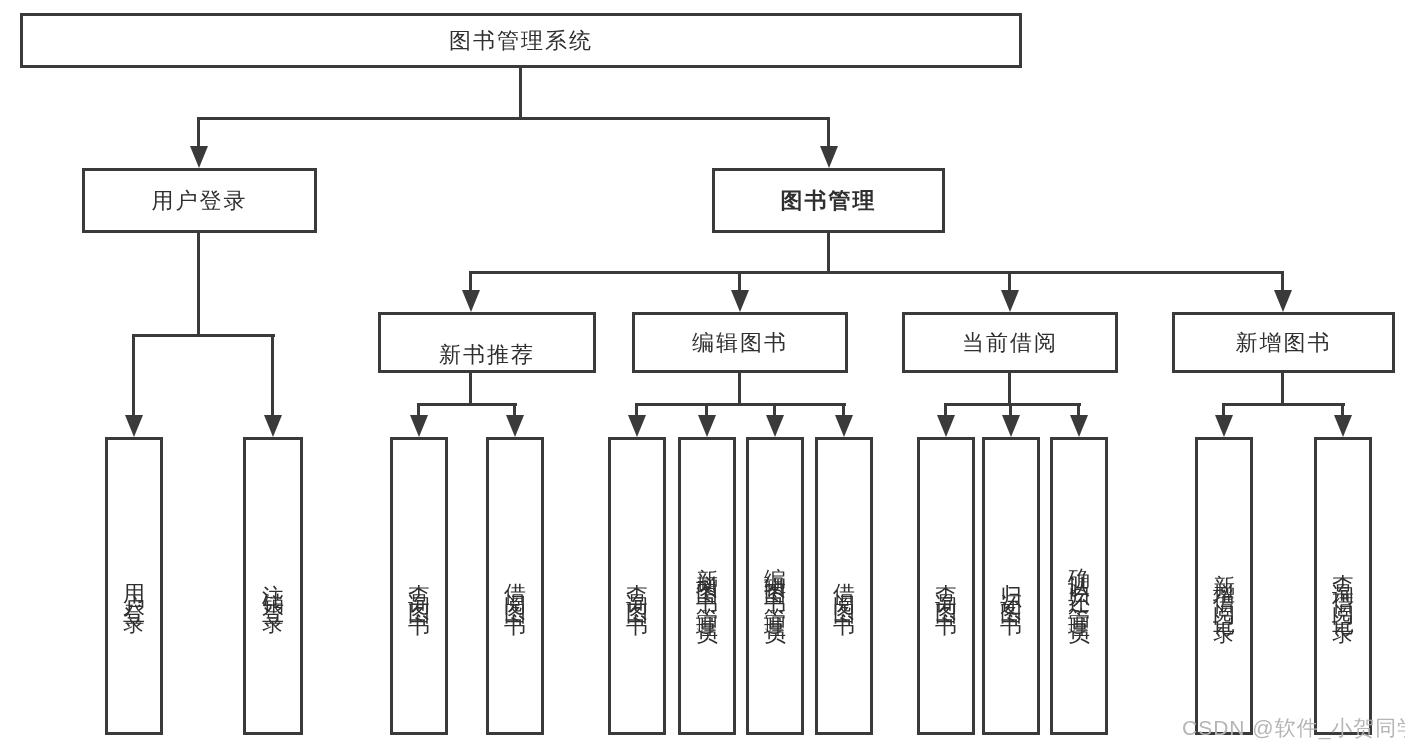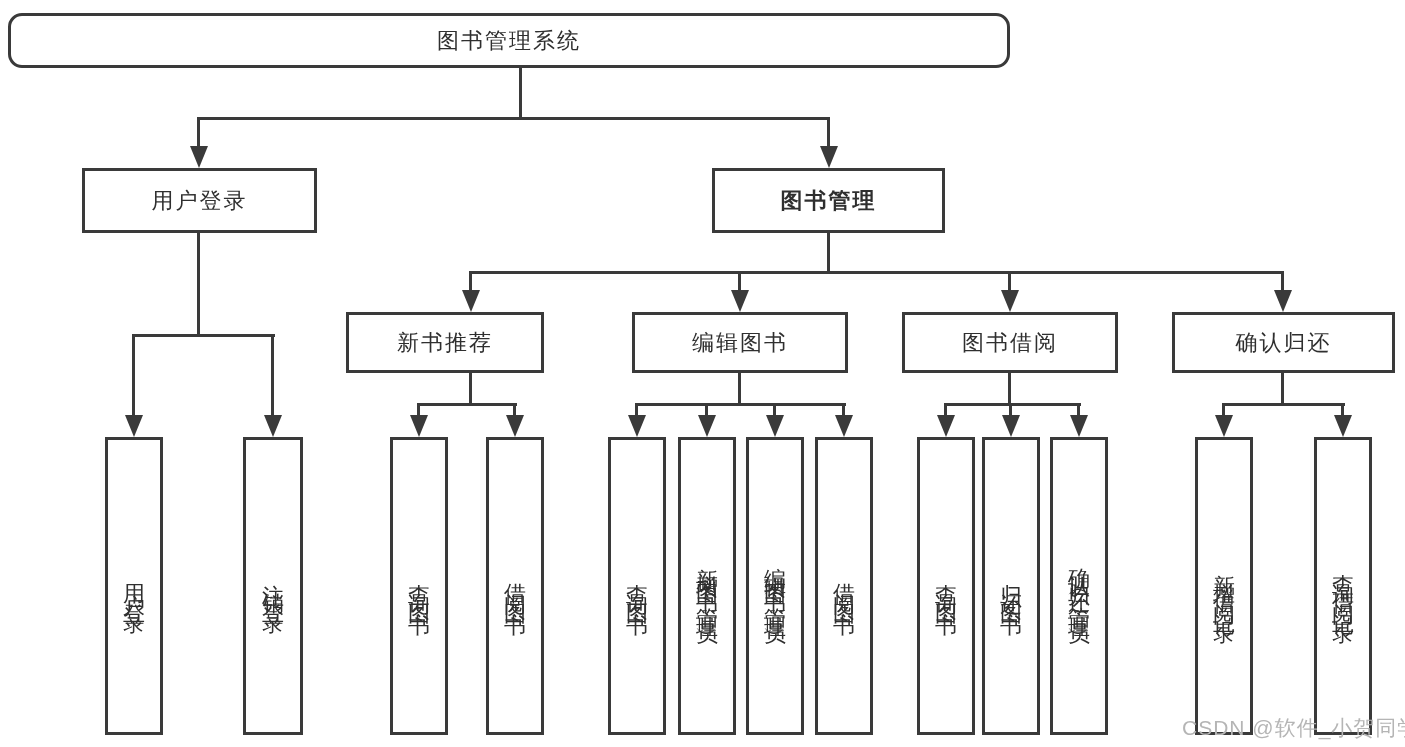--- a/index.html
+++ b/index.html
@@ -54,42 +54,42 @@
     letter-spacing:1px;
     z-index:5;
     white-space:nowrap;
   }
 </style>
 </head>
 <body>
 
 <div class="canvas">
 
-  <div class="box" style="left:8px;top:13px;width:1002px;height:55px;border-radius:14px;">
+  <div class="box" style="left:20px;top:13px;width:1002px;height:55px;">
     <span>图书管理系统</span>
   </div>
 
   <div class="box" style="left:82px;top:168px;width:235px;height:65px;">
     <span>用户登录</span>
   </div>
   <div class="box" style="left:712px;top:168px;width:233px;height:65px;font-weight:bold;">
     <span>图书管理</span>
   </div>
 
-  <div class="box" style="left:346px;top:312px;width:198px;height:61px;">
+  <div class="box" style="left:378px;top:312px;width:218px;height:61px;align-items:flex-end;">
     <span>新书推荐</span>
   </div>
   <div class="box" style="left:632px;top:312px;width:216px;height:61px;">
     <span>编辑图书</span>
   </div>
   <div class="box" style="left:902px;top:312px;width:216px;height:61px;">
-    <span>图书借阅</span>
+    <span>当前借阅</span>
   </div>
   <div class="box" style="left:1172px;top:312px;width:223px;height:61px;">
-    <span>确认归还</span>
+    <span>新增图书</span>
   </div>
 
   <div class="vbox" style="left:105px;">
     <span class="vtext">用户登录</span>
   </div>
   <div class="vbox" style="left:243px;width:60px;">
     <span class="vtext">注销登录</span>
   </div>
 
   <div class="vbox" style="left:390px;">

